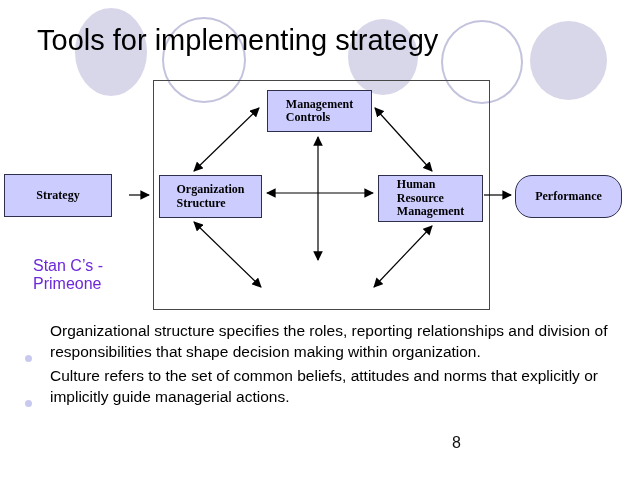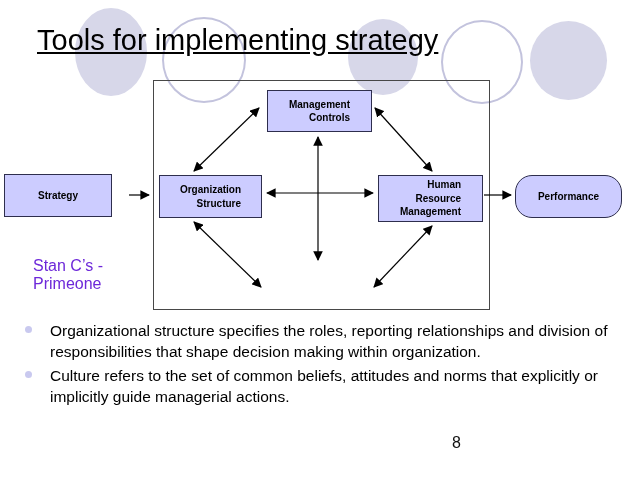--- a/index.html
+++ b/index.html
@@ -12,50 +12,50 @@
   .circle.filled{background:#d7d7e9;}
   .circle.outline{background:transparent;border:2px solid #c3c3dd;}
   .c1{left:75px;top:8px;width:72px;height:88px;}
   .c2{left:162px;top:17px;width:80px;height:82px;}
   .c3{left:348px;top:19px;width:70px;height:76px;}
   .c4{left:441px;top:20px;width:78px;height:80px;}
   .c5{left:530px;top:21px;width:77px;height:79px;}
   
   .title{
     position:absolute;left:37px;top:24px;margin:0;z-index:3;
-    font-size:29px;font-weight:400;letter-spacing:0;color:#000;white-space:nowrap;text-decoration:underline;
+    font-size:29px;font-weight:400;letter-spacing:0;color:#000;white-space:nowrap;
   }
   
   .outer-rect{
     position:absolute;left:153px;top:80px;width:337px;height:230px;
     border:1px solid #474747;background:transparent;z-index:1;box-sizing:border-box;
   }
   
   .arrows{position:absolute;left:0;top:0;width:638px;height:478px;z-index:2;}
   .arrows line{stroke:#000;stroke-width:1.2;}
   
   .box{
     position:absolute;z-index:3;background:#ccccff;border:1px solid #2e2e4d;
     display:flex;align-items:center;justify-content:center;box-sizing:border-box;
   }
   .box-label{
-    font-size:10px;font-weight:bold;text-align:right;line-height:13.5px;
-    white-space:pre-line;color:#000;
+    font-size:12px;font-weight:bold;text-align:left;line-height:13.5px;
+    white-space:pre-line;color:#000;font-family:Liberation Serif, serif;
   }
   .b-strategy{left:4px;top:174px;width:108px;height:43px;}
   .b-org{left:159px;top:175px;width:103px;height:43px;}
   .b-mc{left:267px;top:90px;width:105px;height:42px;}
   .b-hrm{left:378px;top:175px;width:105px;height:47px;}
   .b-culture{left:267px;top:265px;width:105px;height:42px;}
   .b-perf{left:515px;top:175px;width:107px;height:43px;border-radius:17px;}
   
   .annotation{position:absolute;left:33px;top:257px;z-index:3;font-size:16px;line-height:17.5px;color:#6d28d9;}
   
   .bullets{position:absolute;left:18px;top:320px;width:606px;z-index:3;}
-  .bullet{display:flex;align-items:flex-start;margin-bottom:3px;}
+  .bullet{display:flex;align-items:flex-end;margin-bottom:3px;}
   .bullet-dot{
     flex:0 0 auto;width:7px;height:7px;border-radius:50%;background:#c9c9ef;
     margin:6px 18px 0 7px;
   }
   .bullet-text{font-size:15.5px;line-height:21px;color:#000;width:578px;}
   
   .page-number{position:absolute;left:452px;top:434px;z-index:3;font-size:16px;color:#111;}
 </style>
 </head>
 <body>

